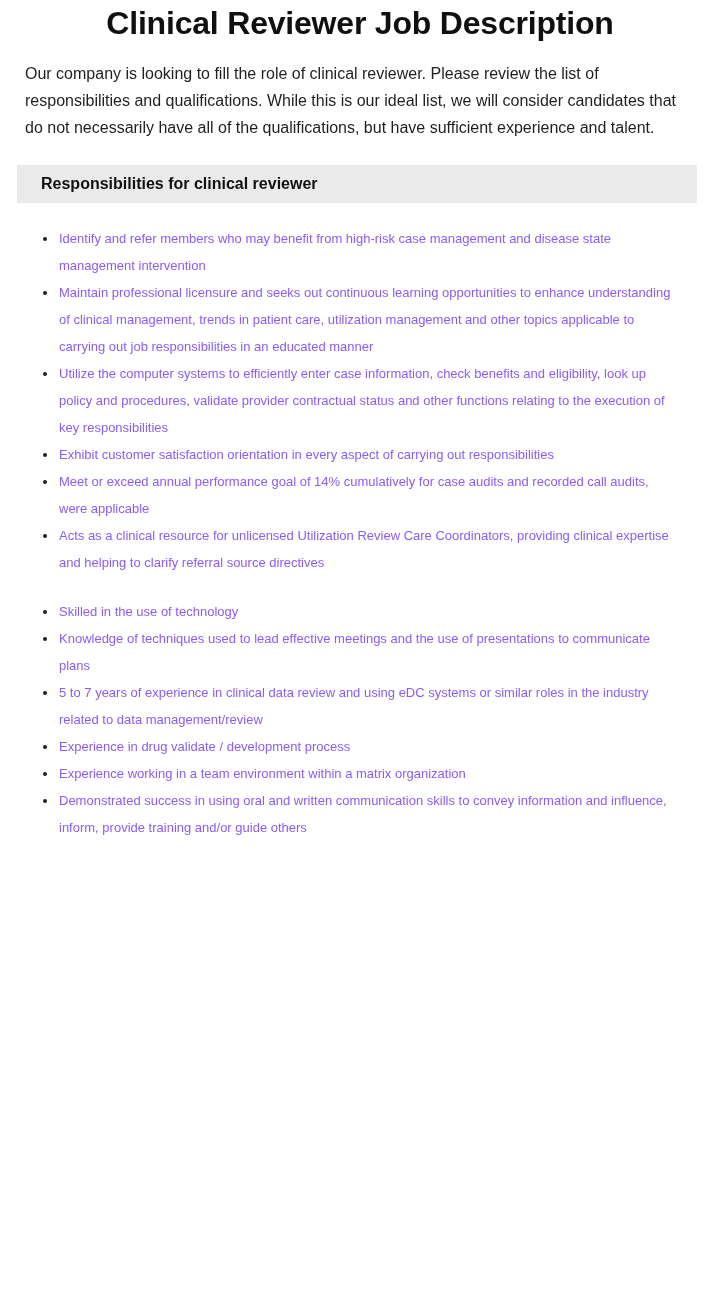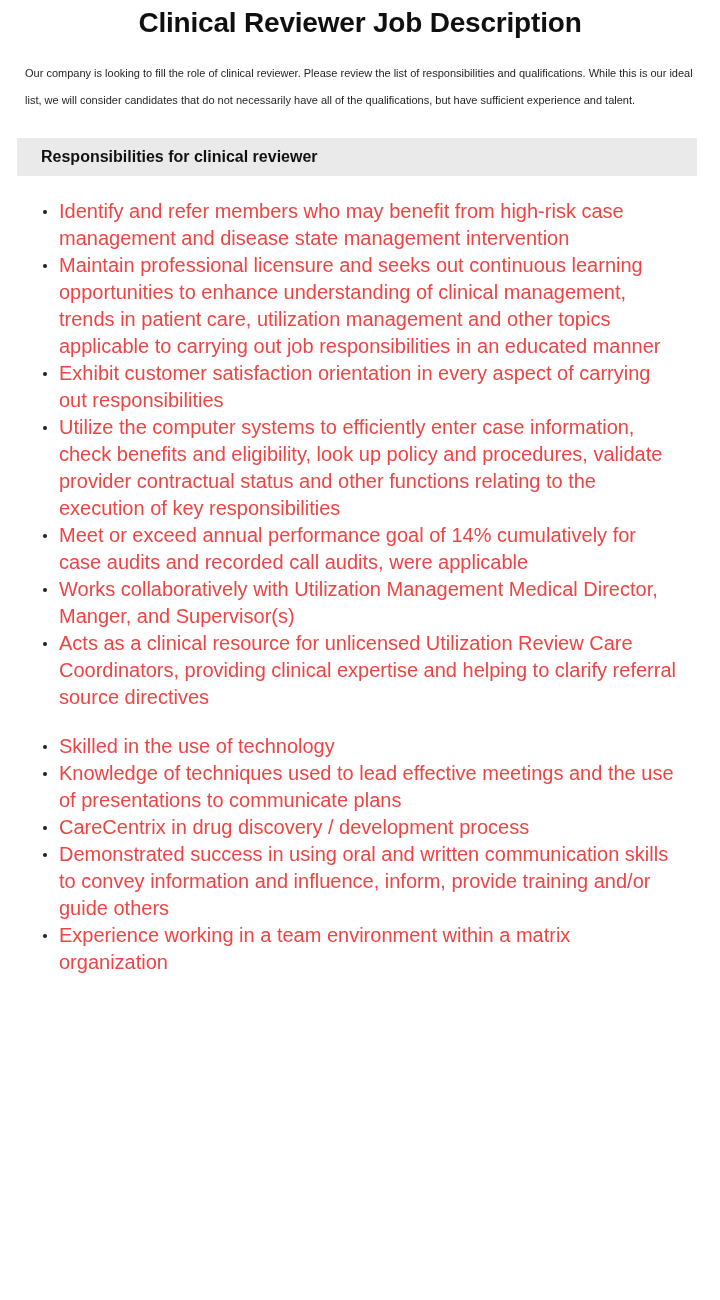--- a/index.html
+++ b/index.html
@@ -19,31 +19,31 @@
   .page {
     width: 720px;
     box-sizing: border-box;
     padding: 0;
   }
 
   .doc-title {
     margin: 0;
     padding: 4px 24px 0 24px;
     text-align: center;
-    font-size: 28px;
+    font-size: 32px;
     font-weight: bold;
     line-height: 38px;
     letter-spacing: -0.2px;
     color: #101010;
   }
 
   .intro {
     margin: 0;
     padding: 18px 26px 0 25px;
-    font-size: 11px;
+    font-size: 16px;
     line-height: 27px;
     color: #1f1f1f;
     text-align: left;
   }
 
   .section {
     margin: 0;
     padding: 0;
   }
 
@@ -64,23 +64,23 @@
   }
 
   ul.bullet-list {
     list-style: none;
     margin: 0;
     padding: 22px 26px 0 43px;
   }
   ul.bullet-list li {
     position: relative;
     padding-left: 16px;
-    font-size: 20px;
+    font-size: 13px;
     line-height: 27px;
-    color: #ef4444;
+    color: #8b5cf6;
     margin: 0 16px 0 0;
   }
   ul.bullet-list li::before {
     content: "";
     position: absolute;
     left: 0;
     top: 12px;
     width: 4px;
     height: 4px;
     border-radius: 50%;
@@ -96,31 +96,31 @@
 
   <p class="intro">Our company is looking to fill the role of clinical reviewer. Please review the list of responsibilities and qualifications. While this is our ideal list, we will consider candidates that do not necessarily have all of the qualifications, but have sufficient experience and talent.</p>
 
   <div class="section">
     <div class="section-header">
       <span class="section-header-text">Responsibilities for clinical reviewer</span>
     </div>
     <ul class="bullet-list">
       <li>Identify and refer members who may benefit from high-risk case management and disease state management intervention</li>
       <li>Maintain professional licensure and seeks out continuous learning opportunities to enhance understanding of clinical management, trends in patient care, utilization management and other topics applicable to carrying out job responsibilities in an educated manner</li>
+      <li>Utilize the computer systems to efficiently enter case information, check benefits and eligibility, look up policy and procedures, validate provider contractual status and other functions relating to the execution of key responsibilities</li>
       <li>Exhibit customer satisfaction orientation in every aspect of carrying out responsibilities</li>
-      <li>Utilize the computer systems to efficiently enter case information, check benefits and eligibility, look up policy and procedures, validate provider contractual status and other functions relating to the execution of key responsibilities</li>
       <li>Meet or exceed annual performance goal of 14% cumulatively for case audits and recorded call audits, were applicable</li>
-      <li>Works collaboratively with Utilization Management Medical Director, Manger, and Supervisor(s)</li>
       <li>Acts as a clinical resource for unlicensed Utilization Review Care Coordinators, providing clinical expertise and helping to clarify referral source directives</li>
     </ul>
   </div>
 
   <div class="section">
     <ul class="bullet-list">
       <li>Skilled in the use of technology</li>
       <li>Knowledge of techniques used to lead effective meetings and the use of presentations to communicate plans</li>
-      <li>CareCentrix in drug discovery / development process</li>
+      <li>5 to 7 years of experience in clinical data review and using eDC systems or similar roles in the industry related to data management/review</li>
+      <li>Experience in drug validate / development process</li>
+      <li>Experience working in a team environment within a matrix organization</li>
       <li>Demonstrated success in using oral and written communication skills to convey information and influence, inform, provide training and/or guide others</li>
-      <li>Experience working in a team environment within a matrix organization</li>
     </ul>
   </div>
 
 </div>
 
 </body></html>

